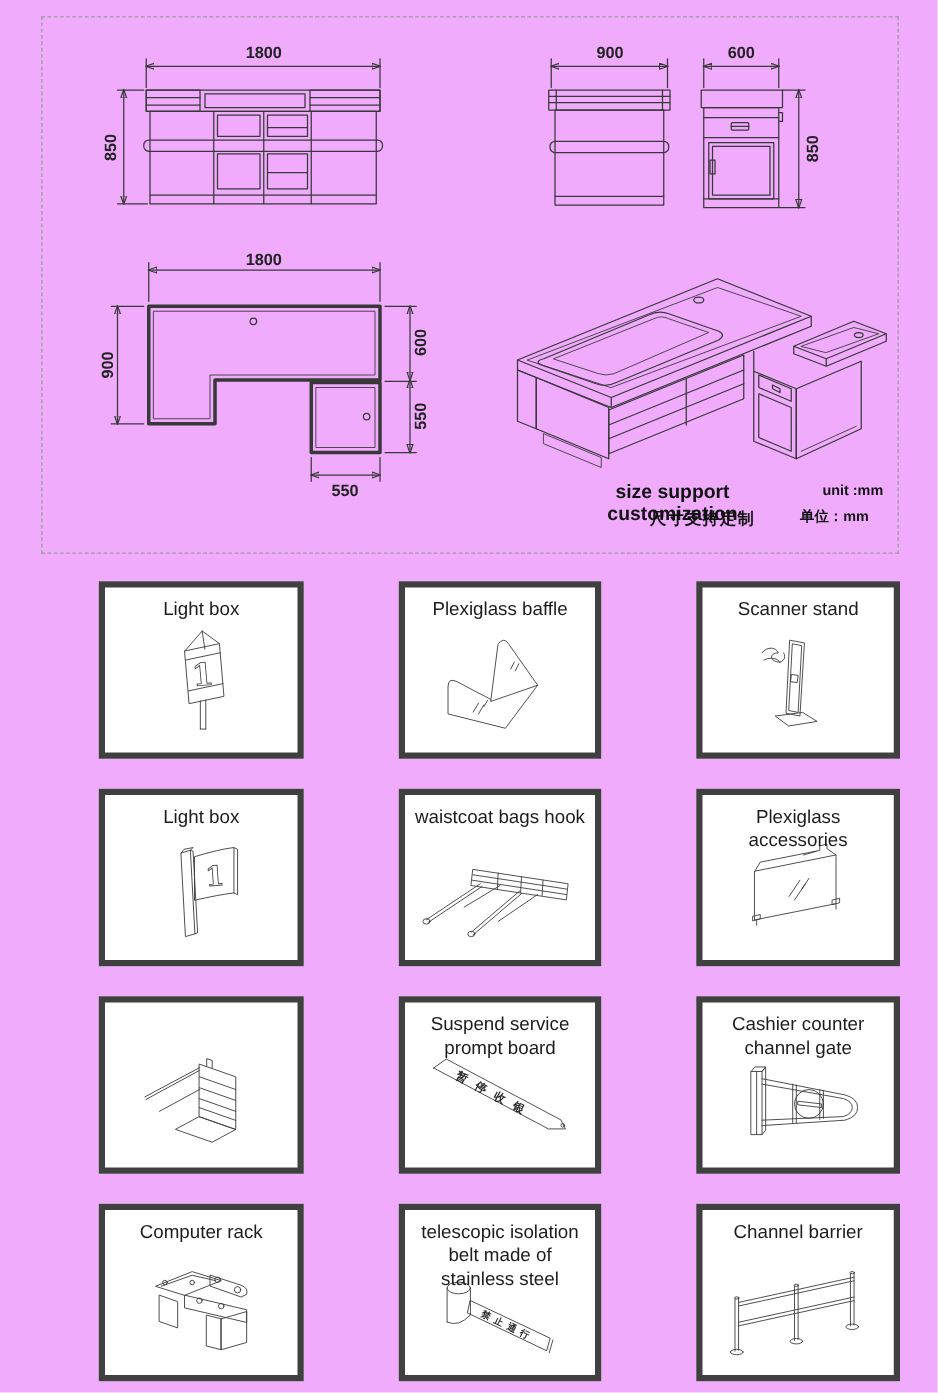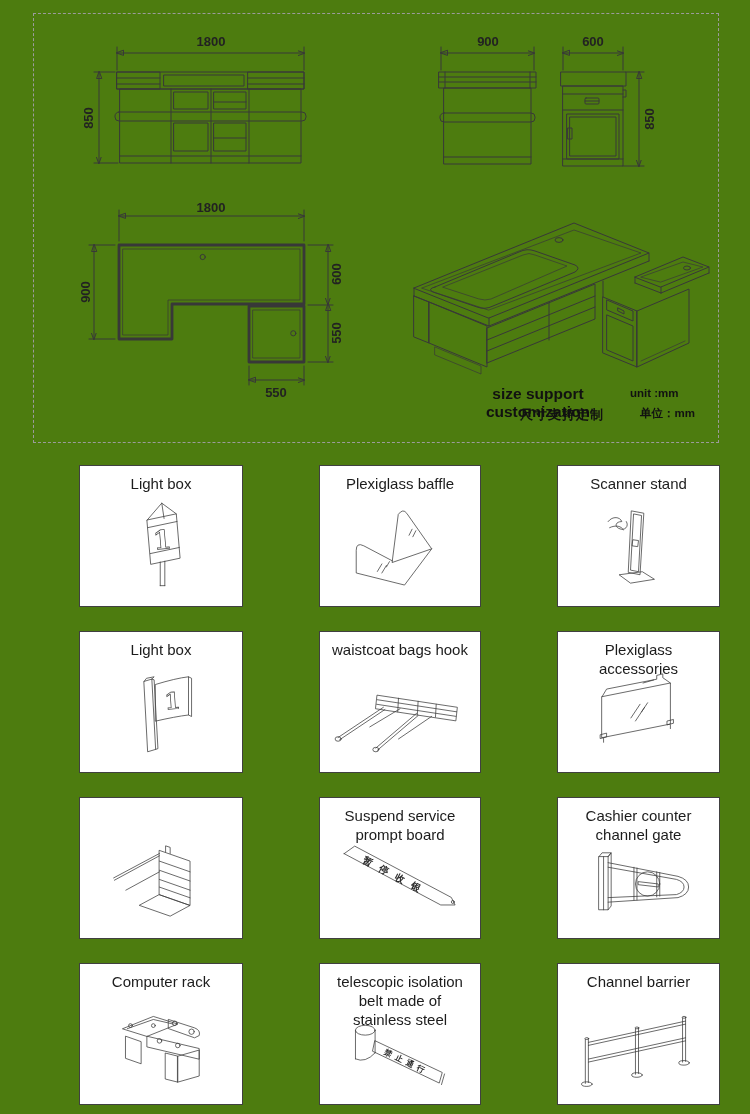--- a/index.html
+++ b/index.html
@@ -1,16 +1,16 @@
 <!DOCTYPE html>
 <html><head>
 <meta charset="utf-8">
 <style>
   html,body{margin:0;padding:0;background:#fff;}
-  .page{position:relative;width:750px;height:1114px;background:#4d7c0f;overflow:hidden;
+  .page{position:relative;width:750px;height:1114px;background:#f0abfc;overflow:hidden;
         font-family:"Liberation Sans",sans-serif;color:#1a1a1a;}
   .techbox{position:absolute;left:33px;top:13px;width:684px;height:428px;
            border:1px dashed #9b9b9b;}
   .techbox svg{position:absolute;overflow:visible;}
 
   
   .tech path,.tech line,.tech rect,.tech circle,.tech ellipse,.tech polyline,.tech polygon{
     fill:none;stroke:#383838;stroke-width:1;stroke-linecap:round;stroke-linejoin:round;}
   .tech .thk{stroke-width:2.8;}
   .tech .thin{stroke-width:0.7;}
@@ -21,26 +21,26 @@
   .fdk{fill:#1e1e1e;stroke:none;}
   .fwn{fill:#ffffff;stroke:none;}
   .dim{font:bold 13px "Liberation Sans",sans-serif;fill:#222;stroke:none;}
   .num{font-family:"DejaVu Serif",serif;fill:#fff;stroke:#3c3c3c;stroke-width:0.9px;font-weight:bold;}
   .cjk{font-family:"Liberation Sans",sans-serif;fill:#2a2a2a;stroke:none;font-weight:bold;}
 
   .cap-en{position:absolute;left:414px;top:371px;width:180px;text-align:center;
           font-size:15.5px;font-weight:bold;color:#111;}
   .cap-zh{position:absolute;left:390px;top:392px;width:180px;text-align:right;
           font-size:13px;font-weight:bold;letter-spacing:1px;color:#111;}
-  .unit-en{position:absolute;left:596px;top:373px;font-size:11.5px;font-weight:bold;color:#111;}
+  .unit-en{position:absolute;left:624px;top:373px;font-size:11.5px;font-weight:bold;color:#111;}
   .unit-zh{position:absolute;left:606px;top:392px;font-size:11.5px;font-weight:bold;color:#111;text-align:center;}
 
   .grid{position:absolute;left:31px;top:465px;display:grid;
         grid-template-columns:212px 210px 211px;grid-auto-rows:142px;gap:24px 28px;}
-  .cell{position:relative;border:1px solid #404040;background:#fff;margin-left:48px;}
+  .cell{position:relative;border:5px solid #404040;background:#fff;margin-left:48px;}
   .cell-label{position:relative;z-index:2;margin:9px 8px 0 8px;text-align:center;
               font-size:15px;line-height:1.25;color:#1c1c1c;white-space:pre-line;}
   .cell svg{position:absolute;left:0;top:0;width:100%;height:100%;z-index:1;}
 </style>
 </head>
 <body>
 
 <div class="page">
 
   <div class="techbox">

